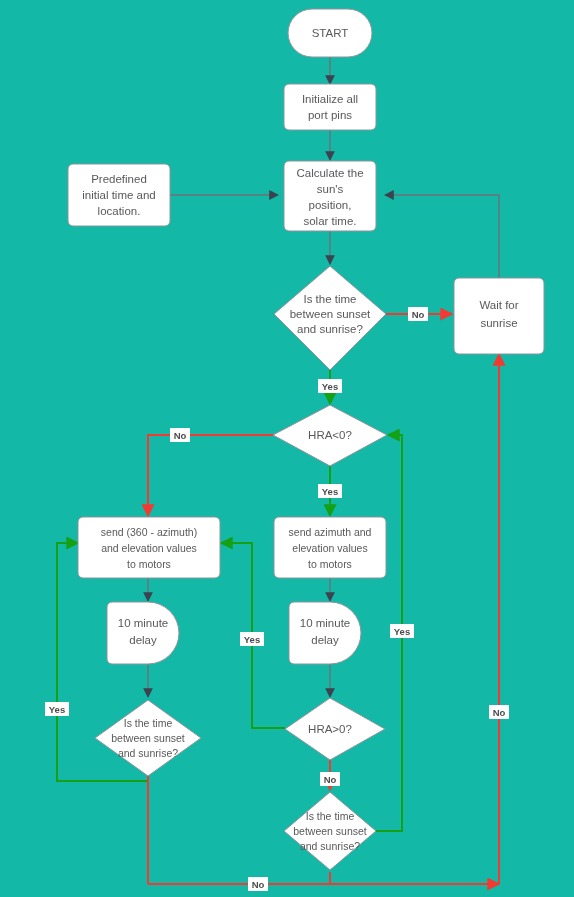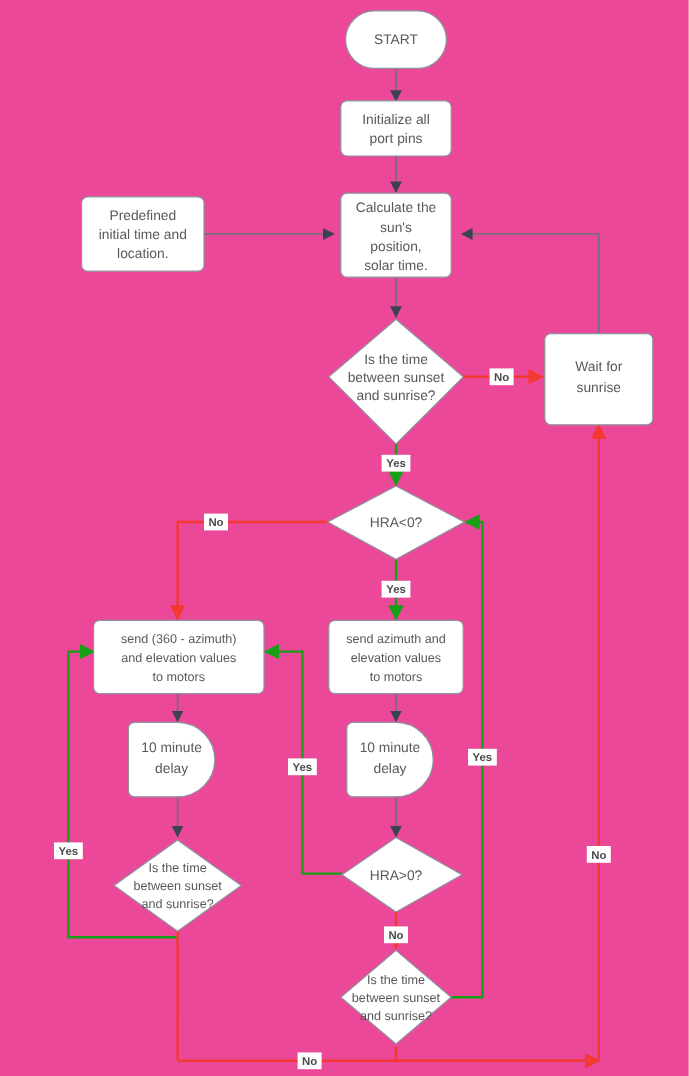--- a/index.html
+++ b/index.html
@@ -4,21 +4,21 @@
 <style>
   html, body {
     margin: 0;
     padding: 0;
     background: #ffffff;
   }
   #page {
     position: relative;
     width: 574px;
     height: 897px;
-    background: #ec4899;
+    background: #14b8a6;
     font-family: "Liberation Sans", sans-serif;
     overflow: hidden;
   }
   svg#flow {
     position: absolute;
     left: 0;
     top: 0;
     width: 574px;
     height: 897px;
   }

